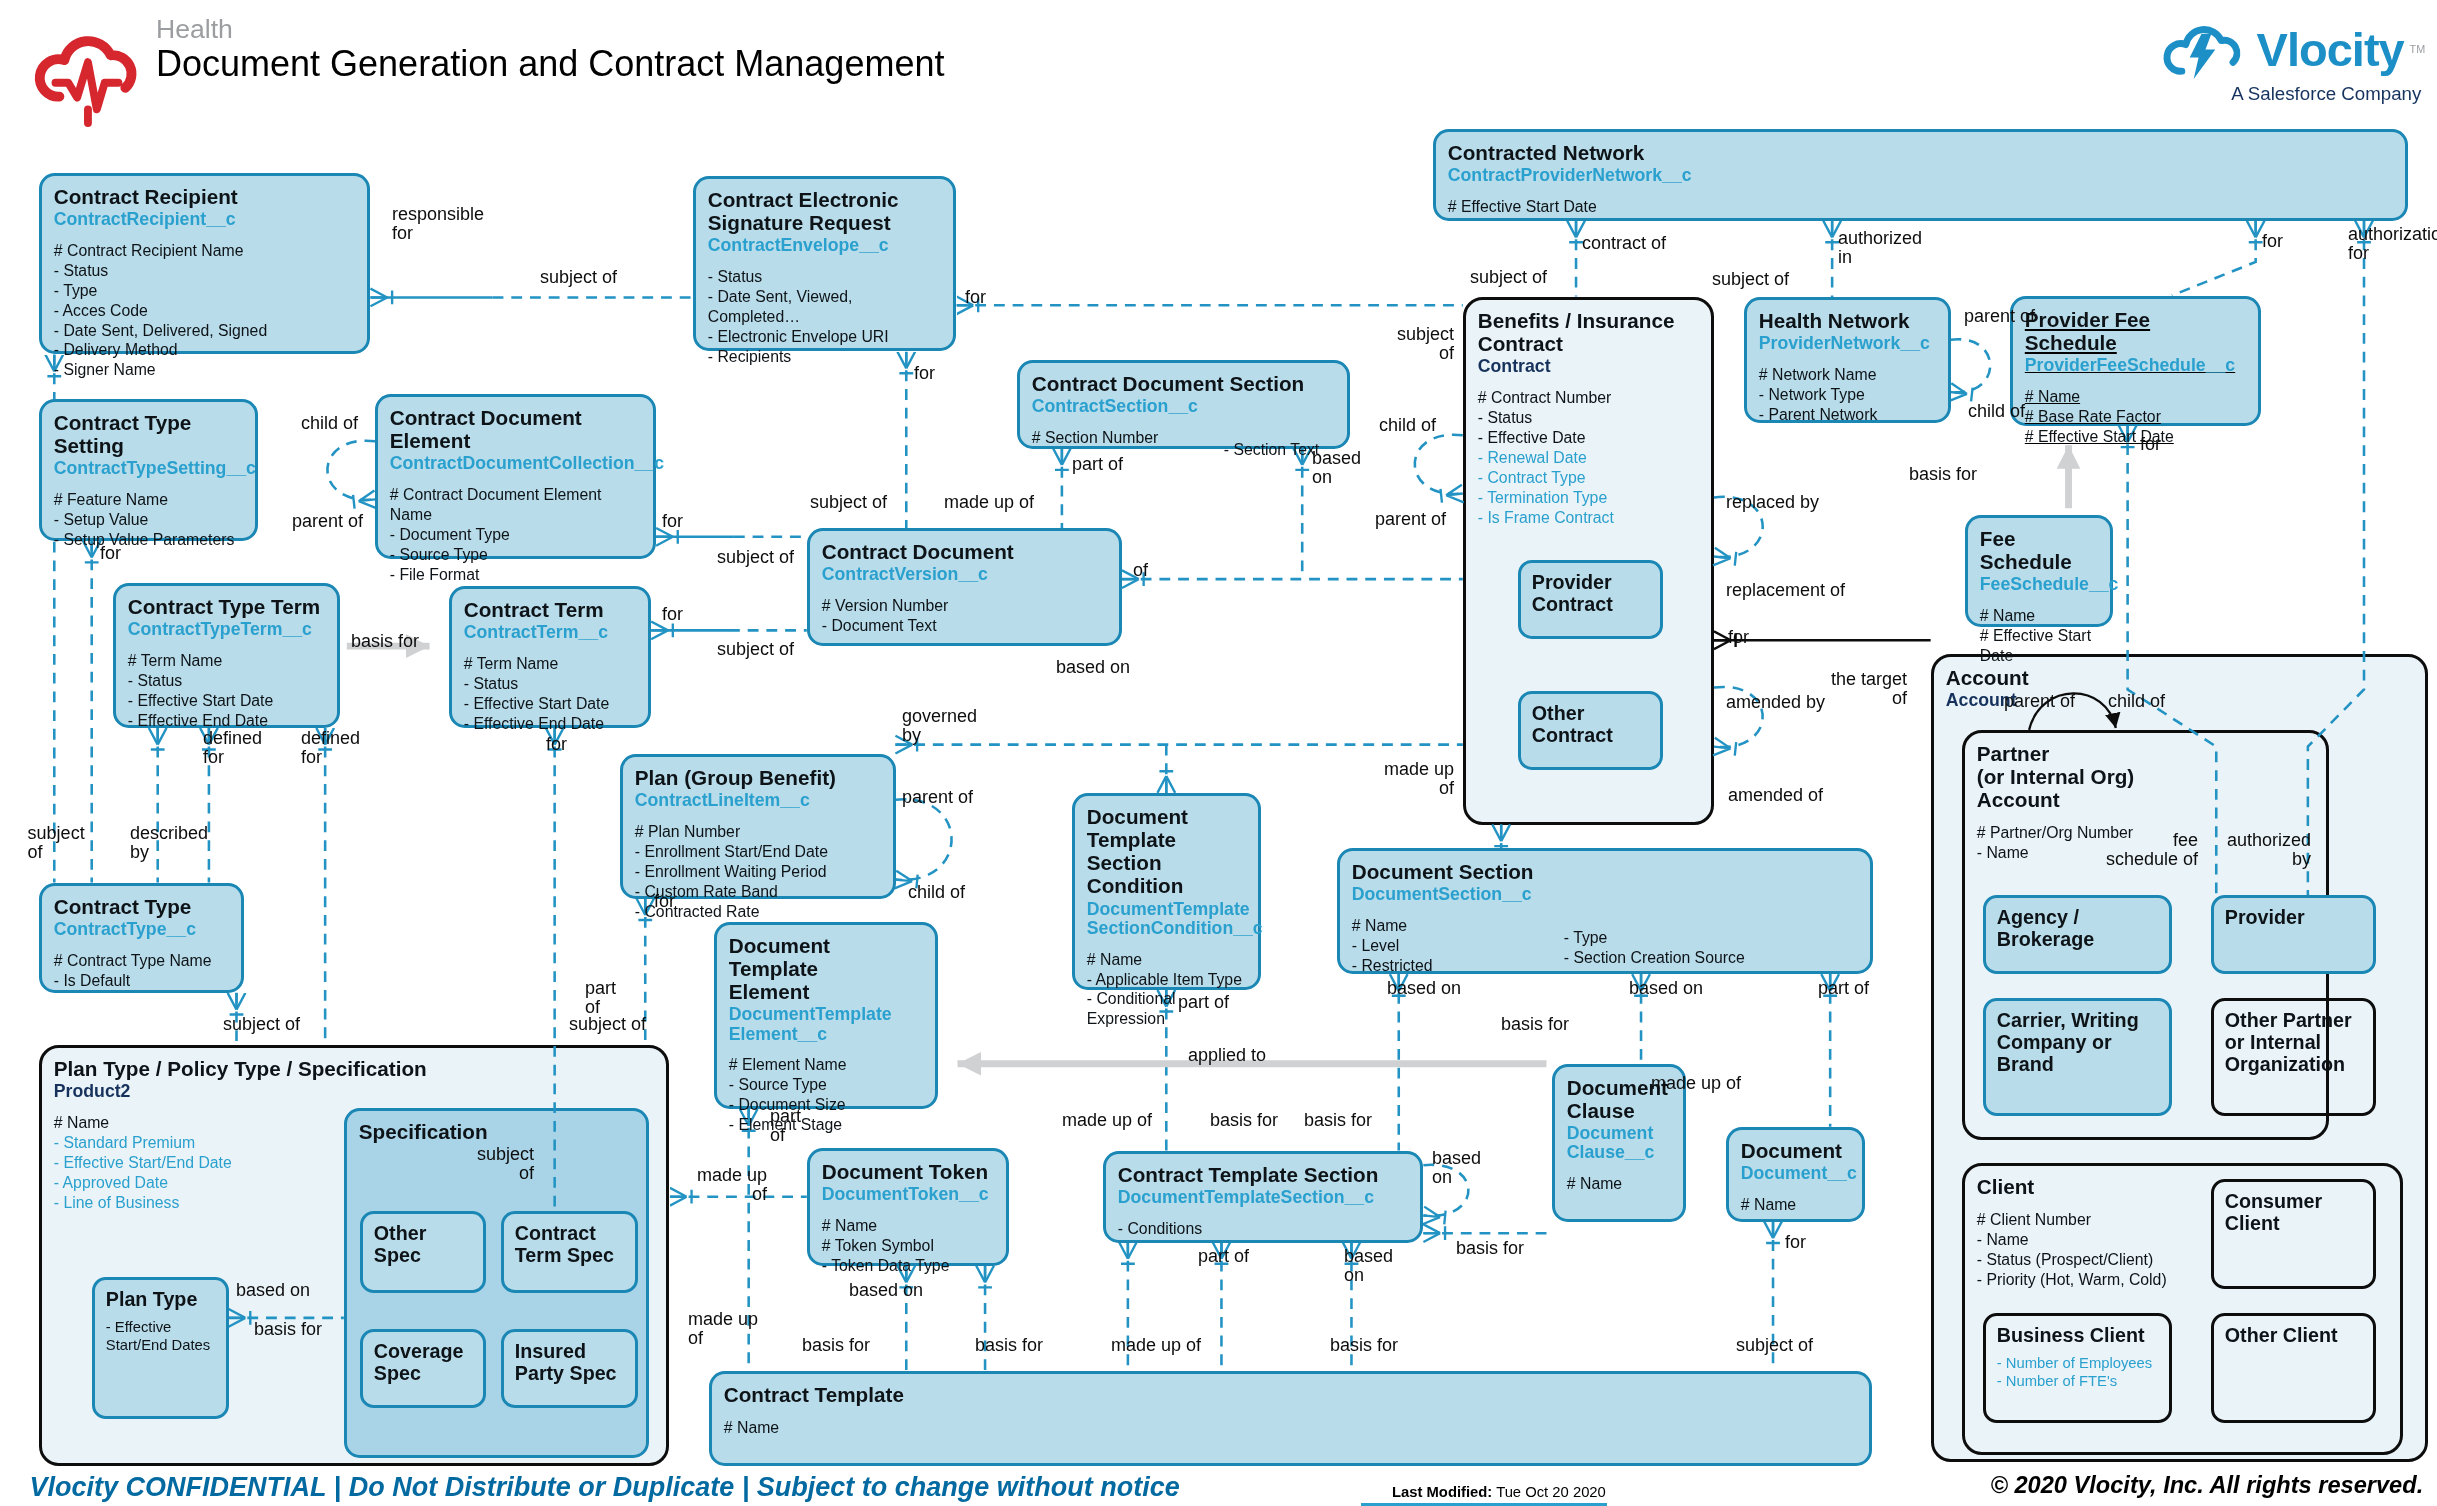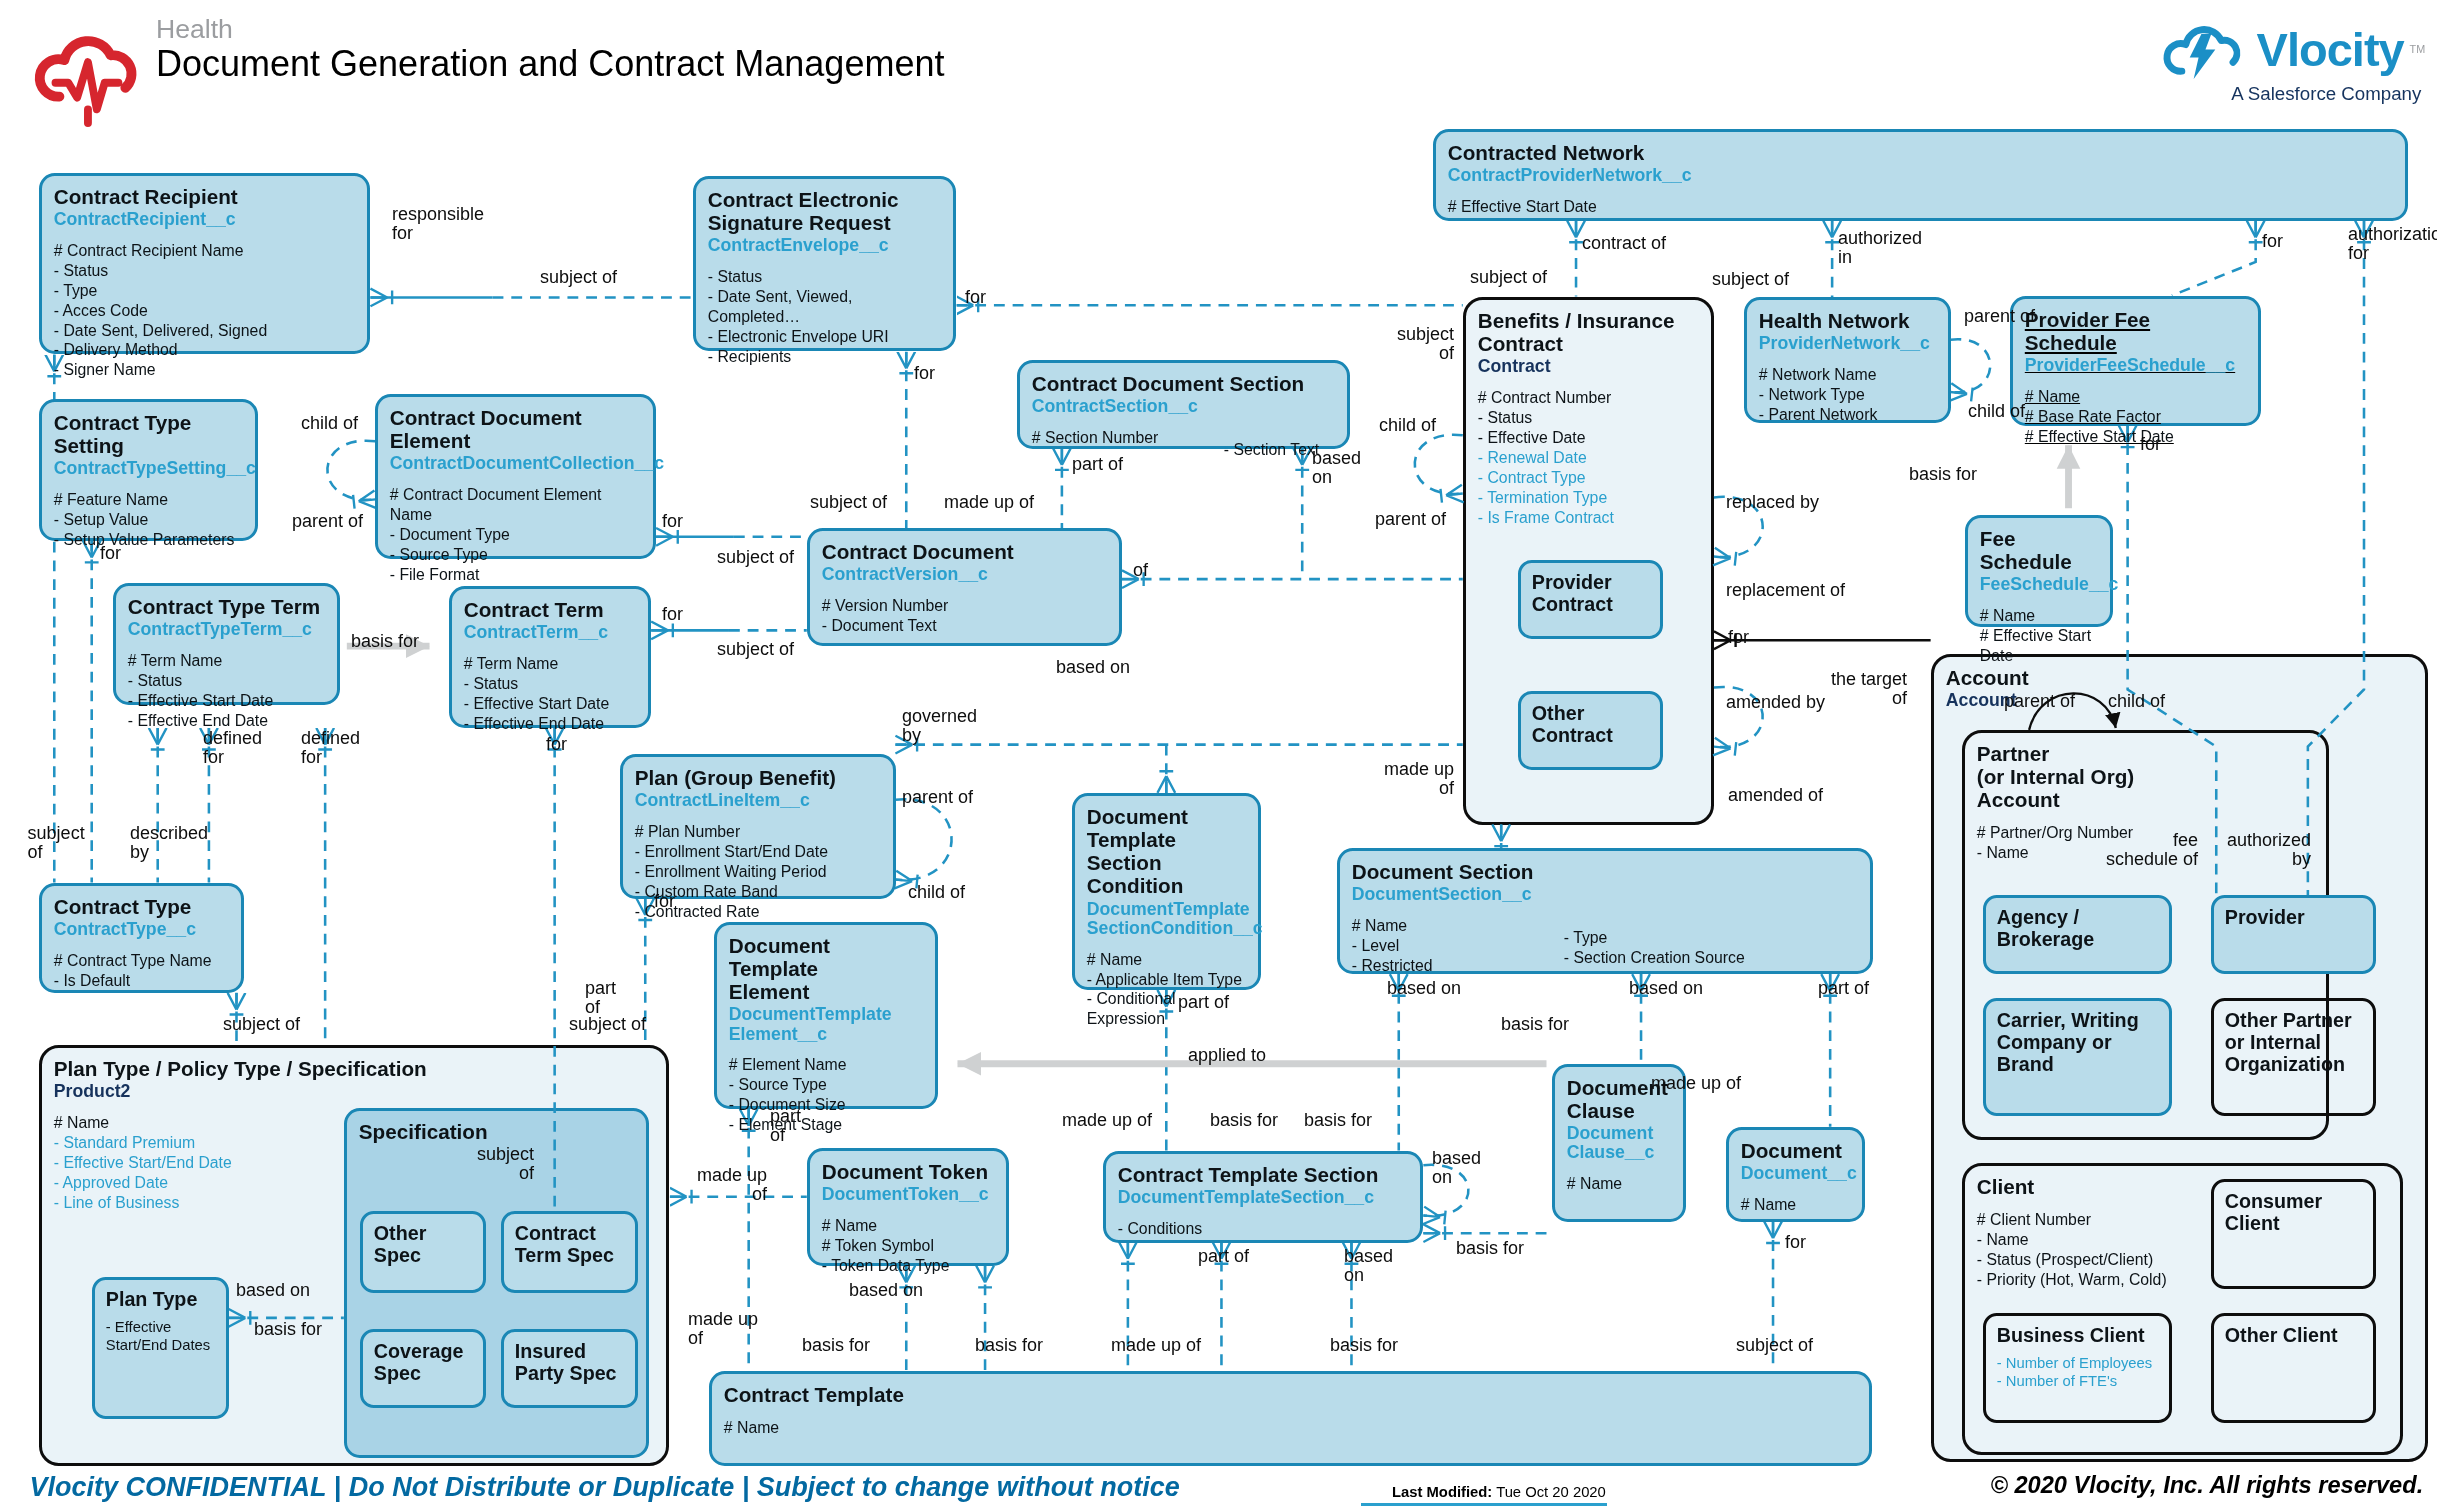--- a/index.html
+++ b/index.html
@@ -203,21 +203,21 @@
         </div>
       </div>
       <div class="entity" style="left: 375px; top: 394px; width: 281px; height: 165px;">
         <div class="e-title">Contract Document
 Element</div>
         <div class="e-api">ContractDocumentCollection__c</div>
         <div class="e-body">
           <div class="e-attrs"><div># Contract Document Element Name</div><div>-  Document Type</div><div>- Source Type</div><div>- File Format</div></div>
         </div>
       </div>
-      <div class="entity" style="left: 113px; top: 583px; width: 227px; height: 122px;">
+      <div class="entity" style="left: 113px; top: 583px; width: 227px; height: 145px;">
         <div class="e-title">Contract Type Term</div>
         <div class="e-api">ContractTypeTerm__c</div>
         <div class="e-body">
           <div class="e-attrs"><div># Term Name</div><div>- Status</div><div>- Effective Start Date</div><div>- Effective End Date</div></div>
         </div>
       </div>
       <div class="entity" style="left: 449px; top: 586px; width: 202px; height: 142px;">
         <div class="e-title">Contract Term</div>
         <div class="e-api">ContractTerm__c</div>
         <div class="e-body">

